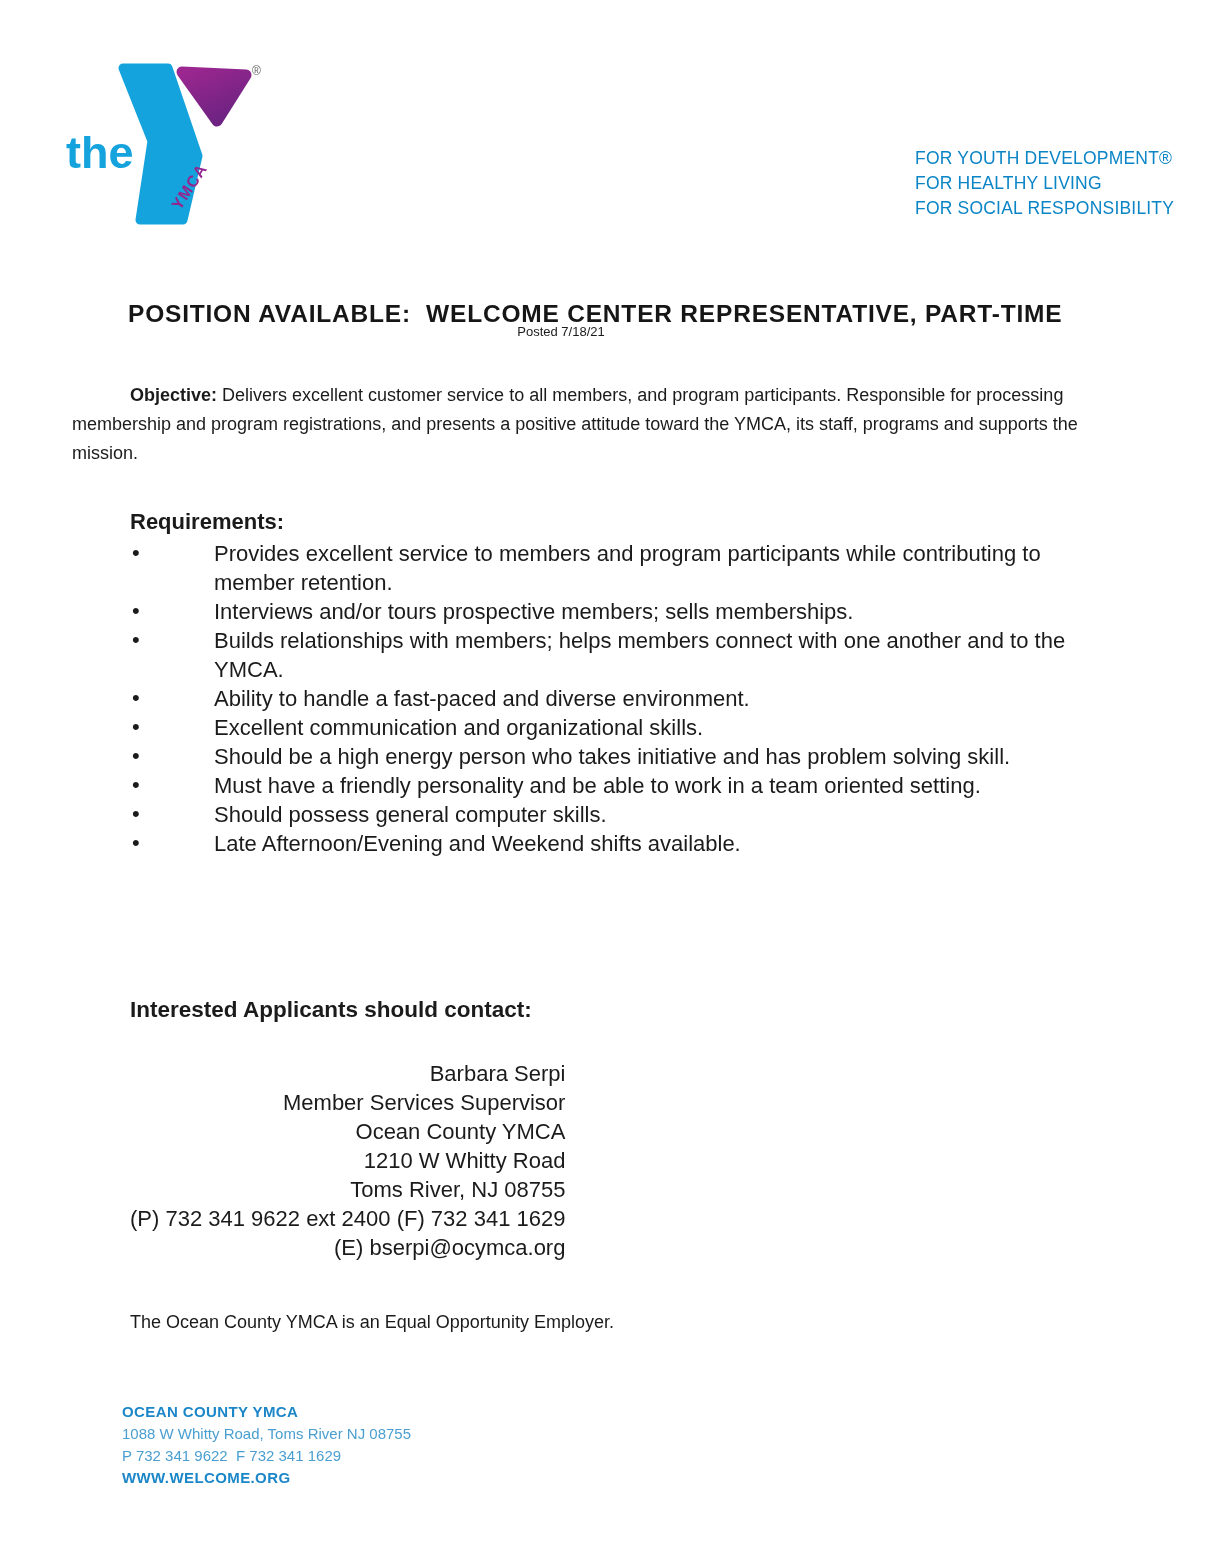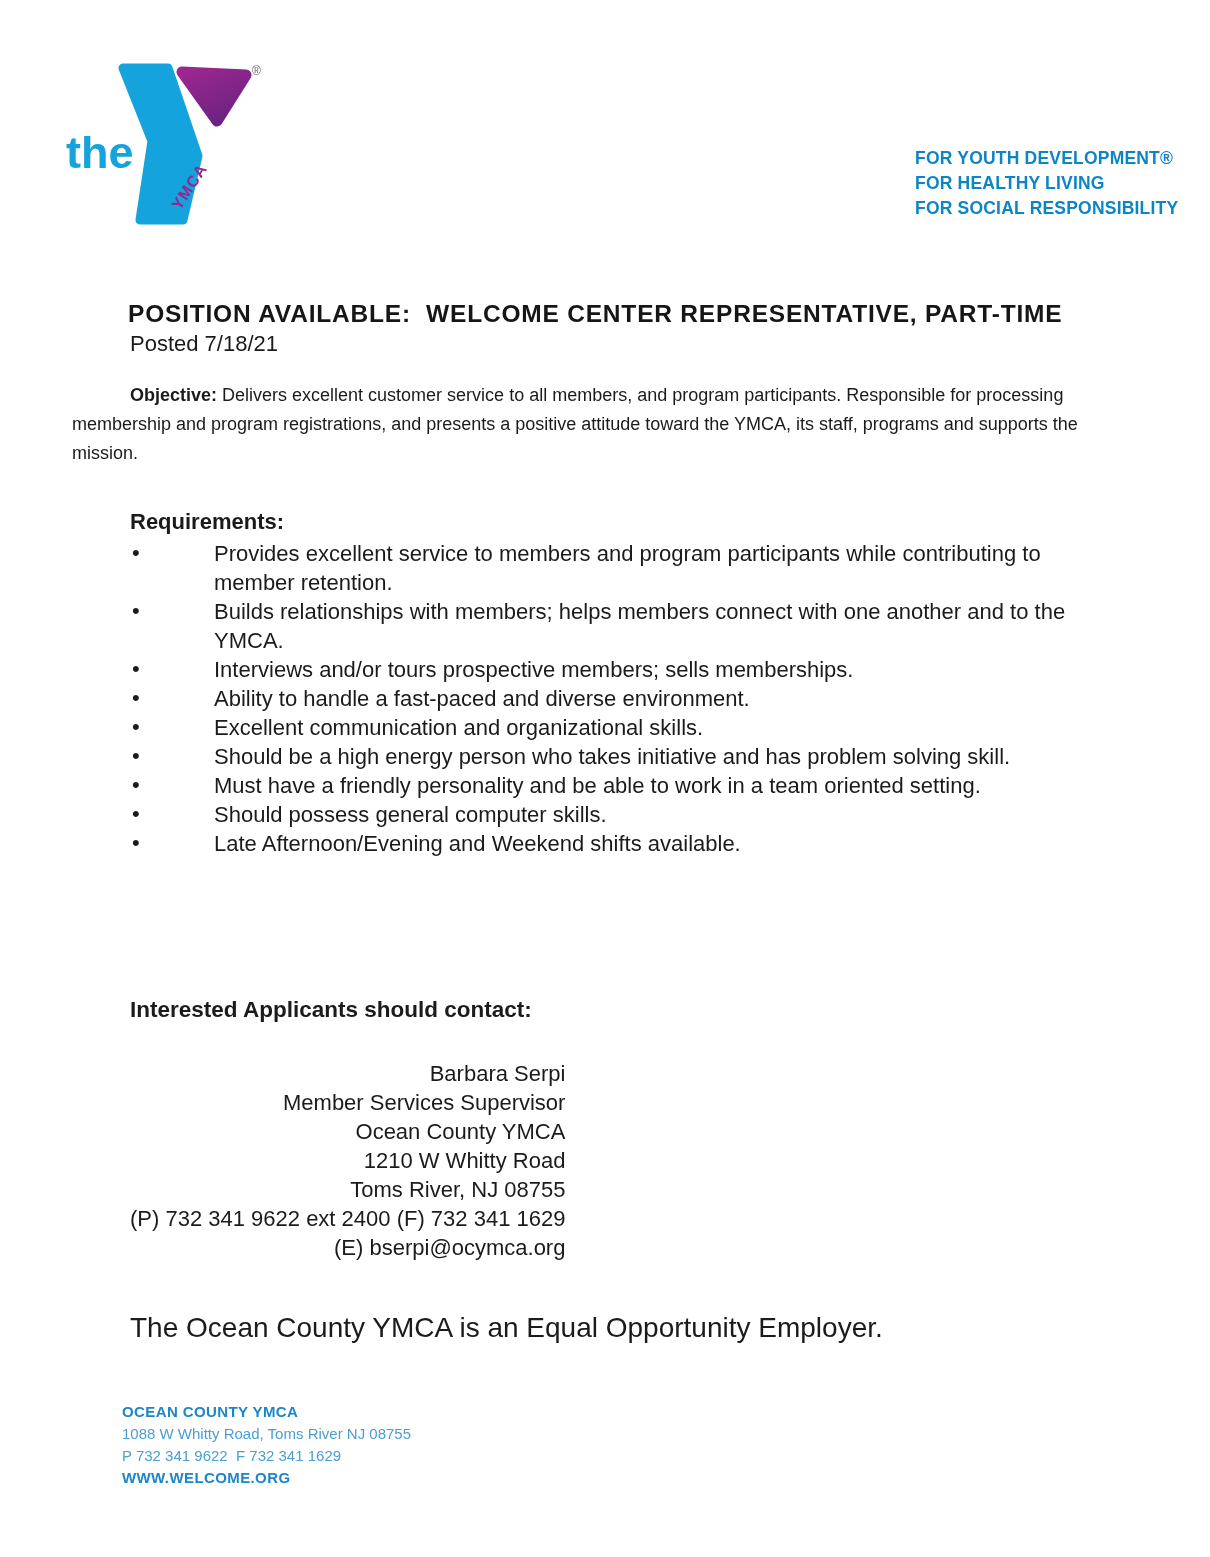--- a/index.html
+++ b/index.html
@@ -26,44 +26,44 @@
     height: 175px;
   }
 
   
   .tagline {
     position: absolute;
     left: 915px;
     top: 146px;
     color: #0b85c5;
     font-size: 17.5px;
-    font-weight: 700;
+    font-weight: 400;
     line-height: 25px;
     letter-spacing: 0.2px;
   }
 
   
   .title {
     position: absolute;
     left: 128px;
     top: 300px;
     width: 1060px;
     font-size: 24.5px;
     font-weight: 700;
     letter-spacing: 0.8px;
     white-space: pre;
     color: #161616;
   }
   .posted {
     position: absolute;
     left: 130px;
-    top: 331px;
+    top: 324px;
     width: 862px;
-    text-align: left;
-    font-size: 22px;
+    text-align: center;
+    font-size: 13px;
   }
 
   
   .objective {
     position: absolute;
     left: 72px;
     top: 381px;
     width: 1015px;
     font-size: 18px;
     line-height: 28.8px;
@@ -112,21 +112,21 @@
     top: 1059px;
     font-size: 22px;
     line-height: 29px;
     text-align: right;
   }
 
   .eoe {
     position: absolute;
     left: 130px;
     top: 1312px;
-    font-size: 28px;
+    font-size: 18px;
   }
 
   
   .footer {
     position: absolute;
     left: 122px;
     top: 1401px;
     font-size: 15px;
     line-height: 22px;
     color: #4a9fd0;
@@ -168,22 +168,22 @@
   <div class="title">POSITION AVAILABLE:  WELCOME CENTER REPRESENTATIVE, PART-TIME</div>
   <div class="posted">Posted 7/18/21</div>
 
   <div class="objective">
     <span class="label">Objective:</span><span> Delivers excellent customer service to all members, and program participants. Responsible for processing membership and program registrations, and presents a positive attitude toward the YMCA, its staff, programs and supports the mission.</span>
   </div>
 
   <div class="req-heading">Requirements:</div>
   <div class="req-list">
     <div class="req-item">Provides excellent service to members and program participants while contributing to member retention.</div>
+    <div class="req-item">Interviews and/or tours prospective members; sells memberships.</div>
     <div class="req-item">Builds relationships with members; helps members connect with one another and to the YMCA.</div>
-    <div class="req-item">Interviews and/or tours prospective members; sells memberships.</div>
     <div class="req-item">Ability to handle a fast-paced and diverse environment.</div>
     <div class="req-item">Excellent communication and organizational skills.</div>
     <div class="req-item">Should be a high energy person who takes initiative and has problem solving skill.</div>
     <div class="req-item">Must have a friendly personality and be able to work in a team oriented setting.</div>
     <div class="req-item">Should possess general computer skills.</div>
     <div class="req-item">Late Afternoon/Evening and Weekend shifts available.</div>
   </div>
 
   <div class="contact-heading">Interested Applicants should contact:</div>
   <div class="contact">

